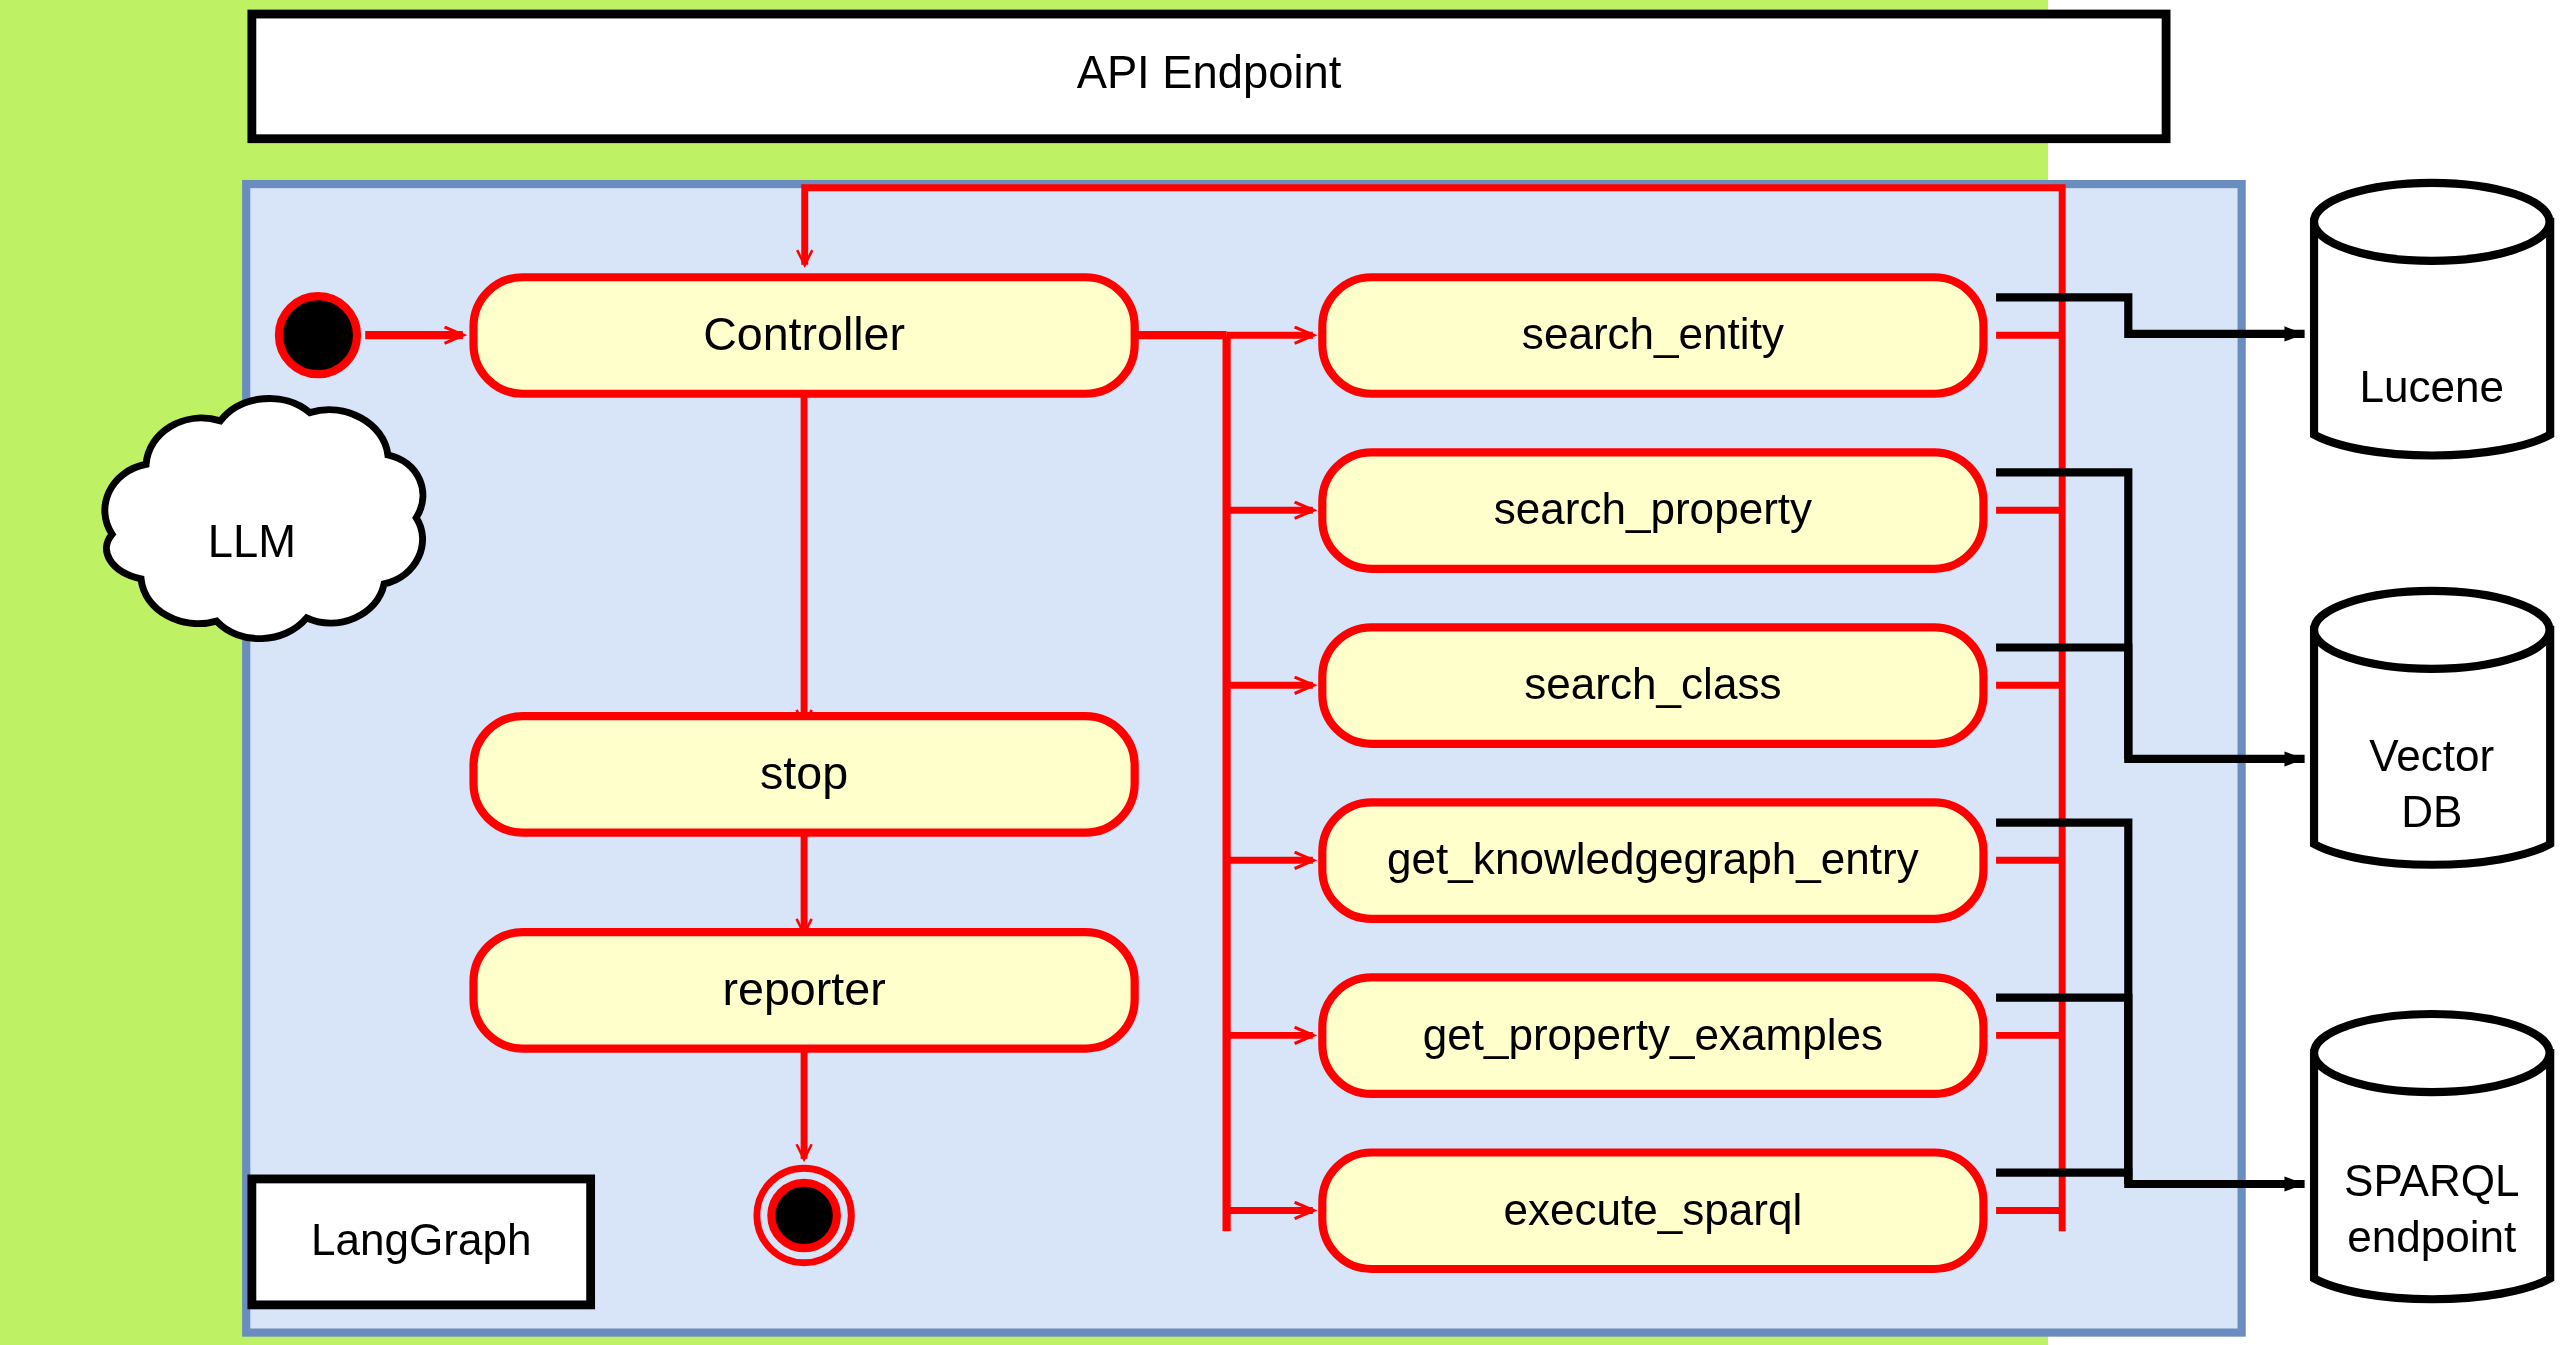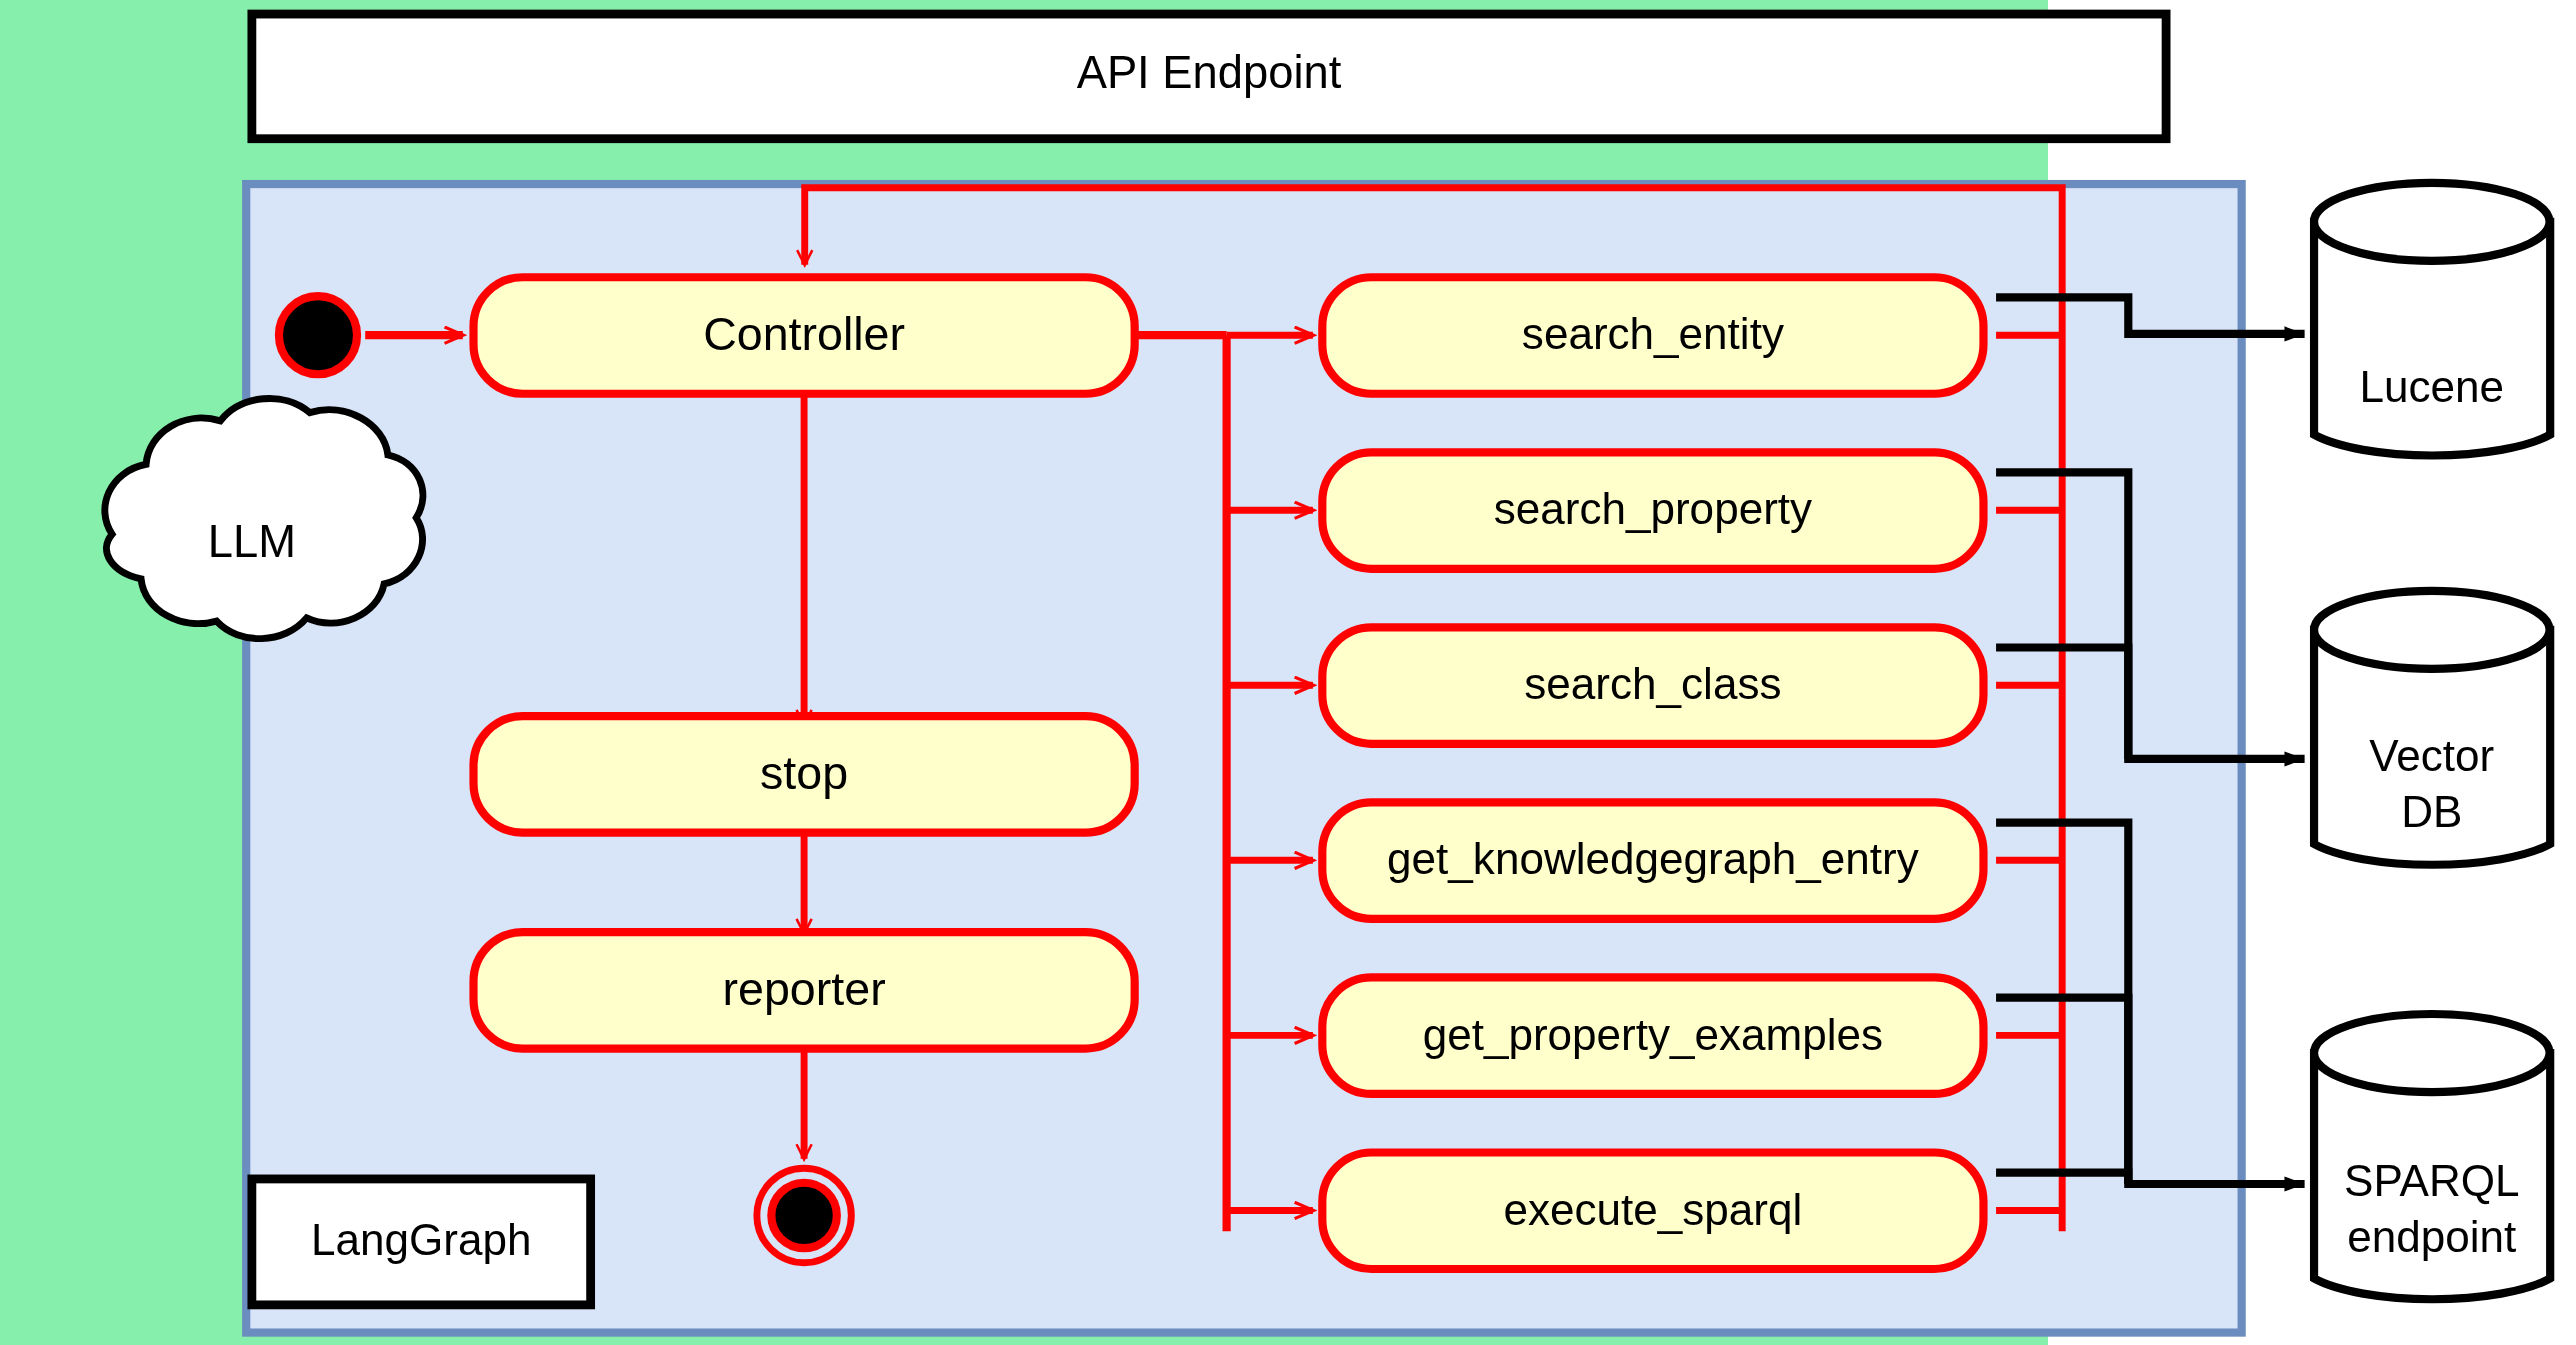--- a/index.html
+++ b/index.html
@@ -1,18 +1,18 @@
 <!DOCTYPE html>
 <html style="font-size:10px"><head>
 <meta charset="utf-8">
 <style>
   html,body{margin:0;padding:0;background:#ffffff;}
   body{width:2576px;height:1346px;overflow:hidden;
        font-family:"Liberation Sans","DejaVu Sans",sans-serif;}
-  #stage{position:relative;width:2048px;height:1346px;background:#86efac;}
+  #stage{position:relative;width:2048px;height:1346px;background:#bef264;}
   #stage svg{position:absolute;left:0;top:0;width:2576px;height:1346px;}
   .lbl{font-family:"Liberation Sans","DejaVu Sans",sans-serif;fill:#000000;}
 </style>
 </head>
 <body>
 
 <div id="stage">
 <svg viewBox="0 0 4091 2137" xmlns="http://www.w3.org/2000/svg">
   <defs>
     <marker id="redArrow" markerWidth="40" markerHeight="40" refX="33" refY="15" orient="auto" markerUnits="userSpaceOnUse">

